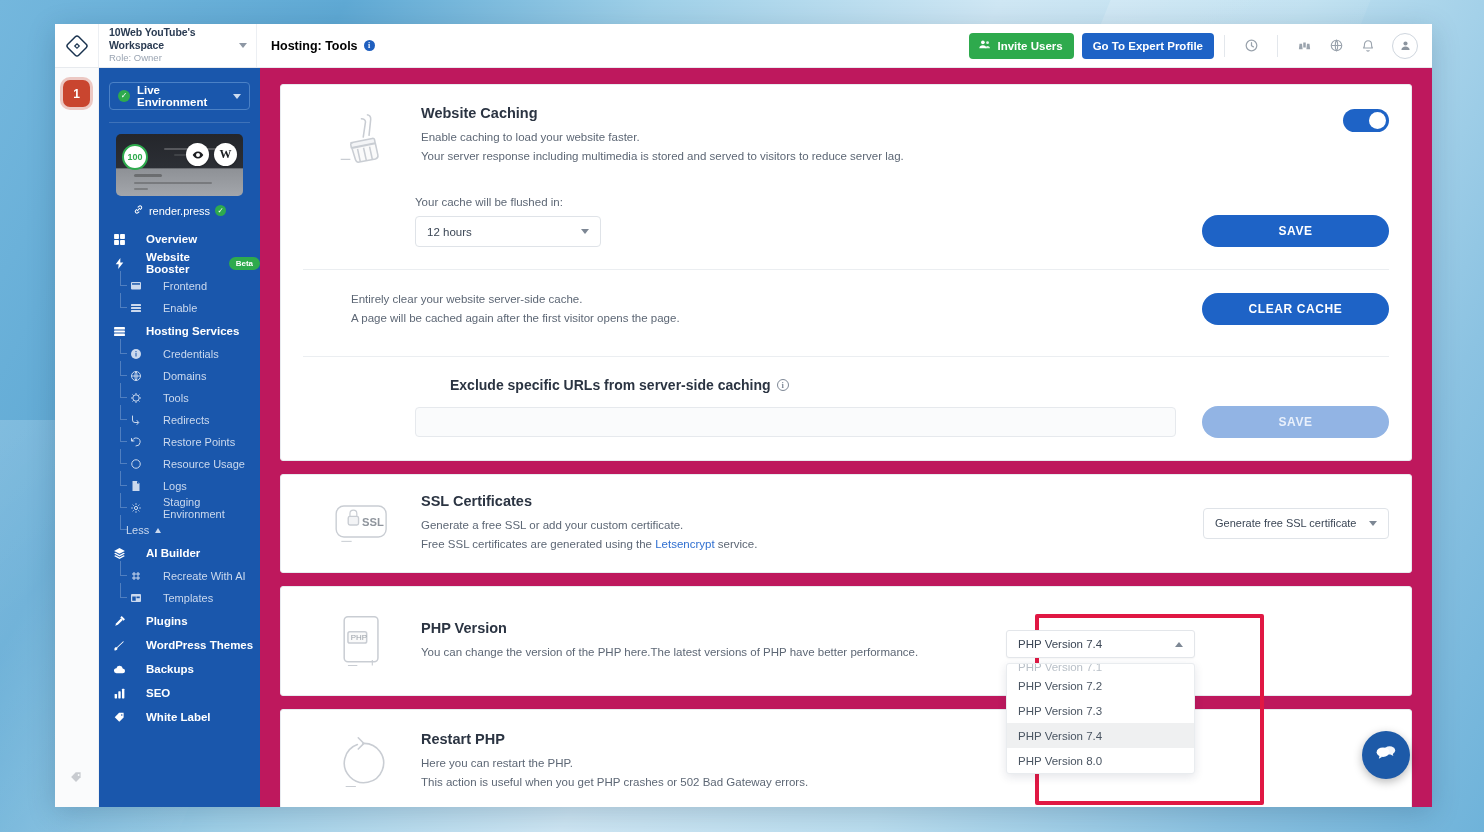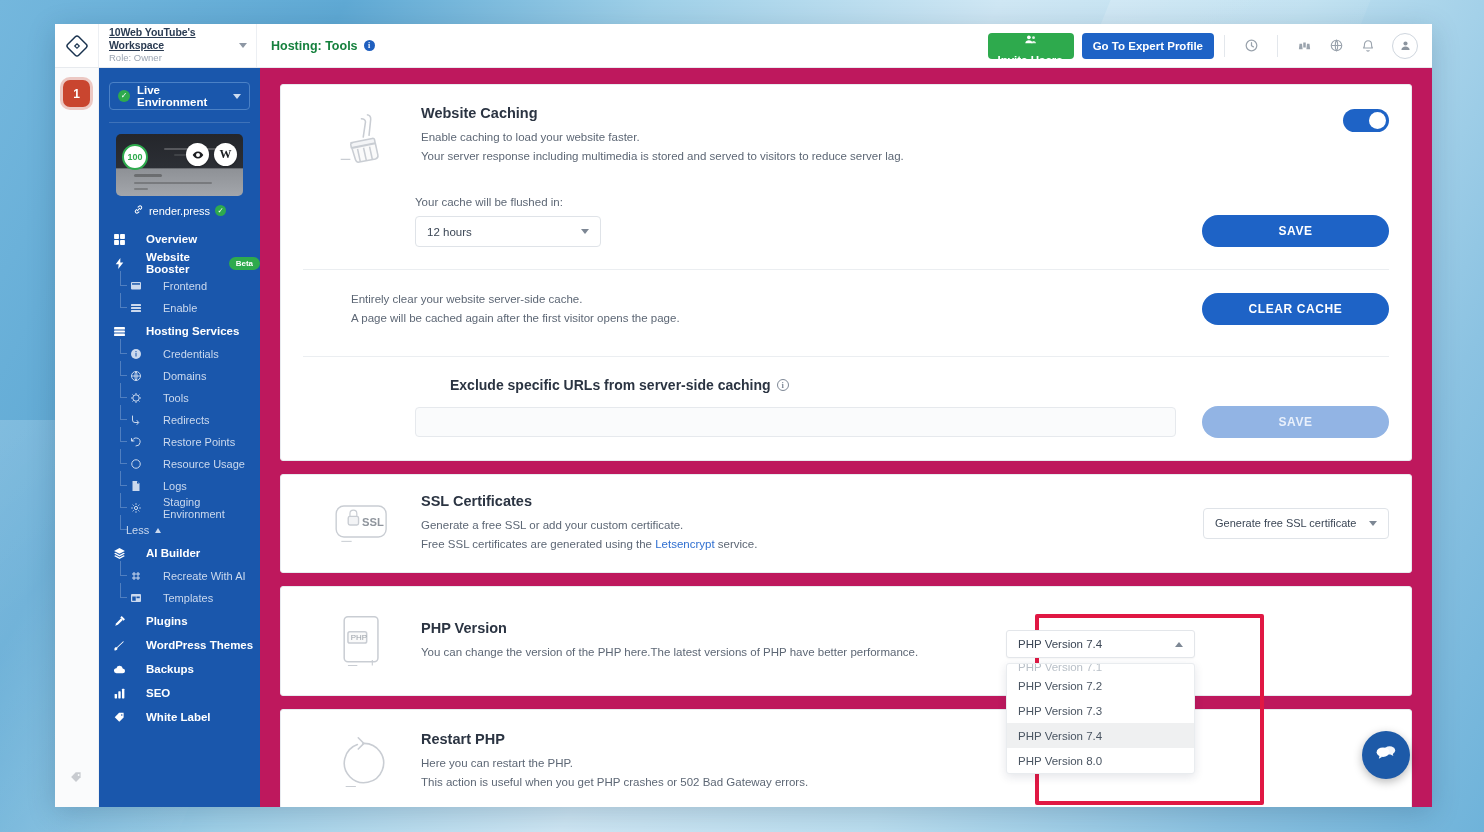--- a/index.html
+++ b/index.html
@@ -45,49 +45,48 @@
     display: flex; align-items: center; justify-content: center;
     border-right: 1px solid #eceff3;
   }
   .logo-diamond { width: 22px; height: 22px; }
   .ws-cell {
     width: 158px; min-width: 158px;
     display: flex; align-items: center; justify-content: space-between;
     padding: 0 9px 0 10px;
     border-right: 1px solid #eceff3;
   }
-  .ws-name { font-size: 10.5px; font-weight: bold; color: #2a3b52; line-height: 1.25; letter-spacing: -.1px; text-decoration: underline;}
+  .ws-name { font-size: 10.5px; font-weight: bold; color: #2a3b52; line-height: 1.25; letter-spacing: -.1px;}
   .ws-role { font-size: 9.5px; color: #9aa4b2; line-height: 1.3; }
   .caret-dn {
     width: 0; height: 0; border-left: 4px solid transparent; border-right: 4px solid transparent;
     border-top: 5px solid #8d97a4;
   }
   .crumb-cell {
     flex: 1;
     display: flex; align-items: center;
     padding-left: 14px;
     gap: 6px;
   }
-  .crumb-text { font-size: 12.5px; font-weight: bold; color: #15803d; }
+  .crumb-text { font-size: 12.5px; font-weight: bold; color: #000000; }
   .info-dot {
     width: 11px; height: 11px; border-radius: 50%;
     background: #1f5fbf; color: #fff; font-size: 8px; font-weight: bold;
     display: flex; align-items: center; justify-content: center;
     font-family: "Liberation Serif", serif;
   }
   .topbar-right {
     display: flex; align-items: center; gap: 0;
     padding-right: 14px;
   }
   .btn-invite {
     background: #2eaa4d; color: #fff; font-size: 11.5px; font-weight: bold;
     border: none; border-radius: 4px; height: 26px; padding: 0 11px 0 9px;
     display: flex; align-items: center; gap: 6px; cursor: pointer;
     white-space: nowrap;
-    flex-direction: column;
   }
   .btn-expert {
     background: #1e63c6; color: #fff; font-size: 11.5px; font-weight: bold;
     border: none; border-radius: 4px; height: 26px; padding: 0 11px;
     display: flex; align-items: center; cursor: pointer; margin-left: 8px;
     white-space: nowrap;
   }
   .tb-div { width: 1px; height: 22px; background: #e3e7ec; margin: 0 10px; }
   .tb-icon { width: 22px; height: 22px; display: flex; align-items: center; justify-content: center; cursor: pointer; margin: 0 5px; }
   .avatar-btn {

